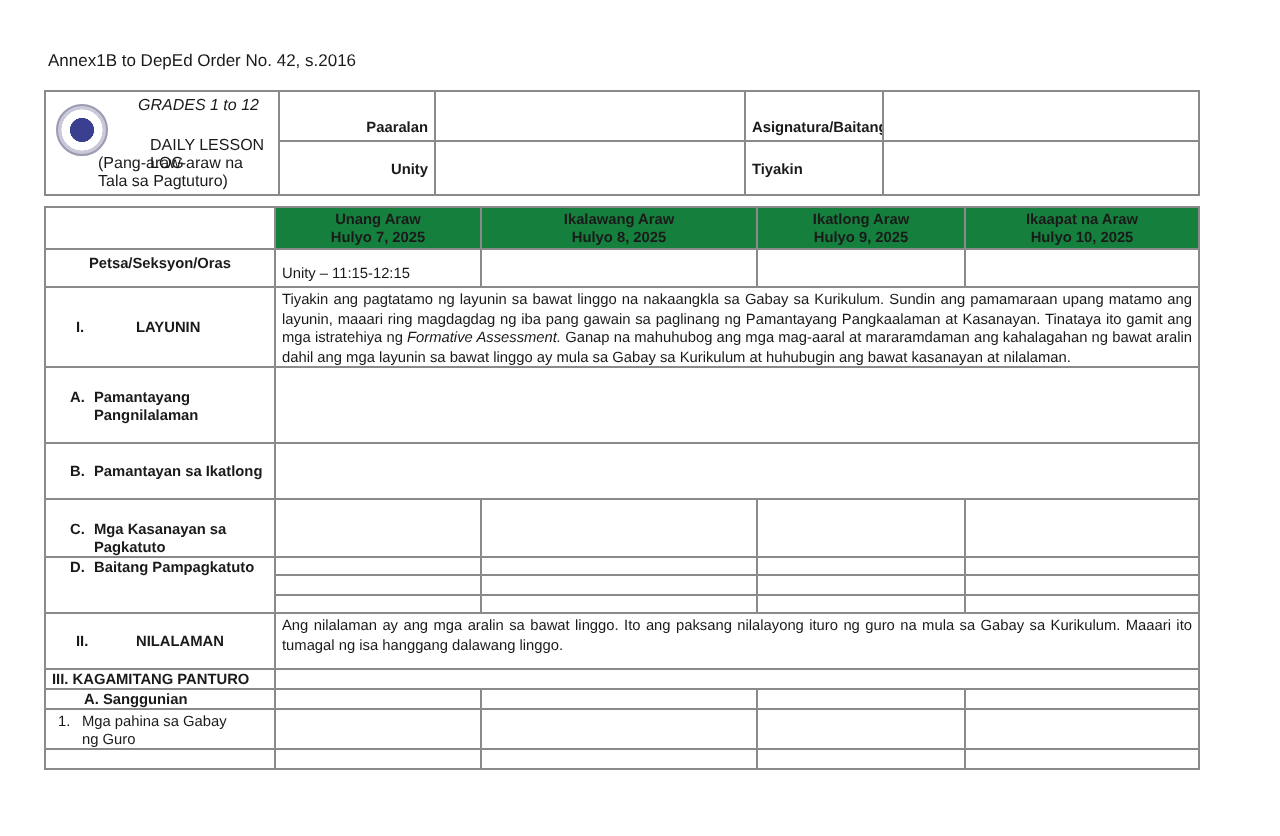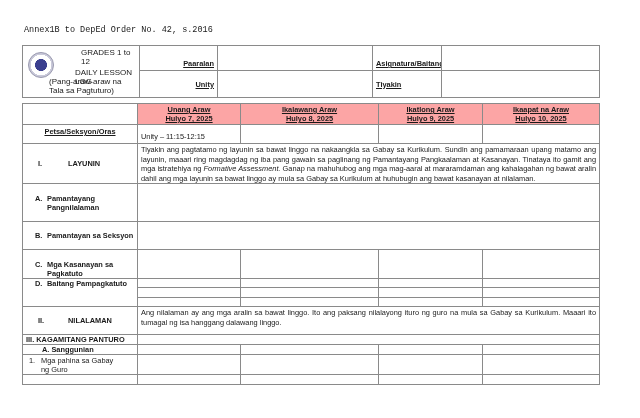--- a/index.html
+++ b/index.html
@@ -1,35 +1,35 @@
 <!DOCTYPE html>
 <html><head>
 <meta charset="utf-8">
 <style>
   html, body { margin:0; padding:0; background:#ffffff; }
   body { width:640px; height:418px; position:relative; overflow:hidden;
          font-family:"Liberation Sans", sans-serif; color:#1a1a1a; }
-  .annex { position:absolute; left:24px; top:25px; font-size:8.5px;font-family:Liberation Mono, monospace; }
+  .annex { position:absolute; left:24px; top:25px; font-size:8.5px; }
   .tbl { position:absolute; border-collapse:collapse; table-layout:fixed; }
   .tbl td { border:1px solid #8a8a8a; padding:0 3px; font-size:7.4px; vertical-align:middle; overflow:hidden; }
   #hdr { left:22px; top:45px; width:577px; }
   #hdr td { height:22px; }
   .logo-cell { position:relative; }
   .logo { position:absolute; left:5px; top:6px; width:24px; height:24px; border-radius:50%;
           background:radial-gradient(circle, #3b3f8f 0 35%, #ffffff 36% 60%, #c9c9d9 61% 100%); border:1px solid #9a9ab0; }
-  .g1 { position:absolute; left:58px; top:2px; font-size:8px; }
+  .g1 { position:absolute; left:46px; top:2px; font-size:8px;font-style:italic; }
   .g2 { position:absolute; left:52px; top:22px; font-size:8px; }
   .g3 { position:absolute; left:26px; top:31px; font-size:8px; }
   .g4 { position:absolute; left:26px; top:40px; font-size:8px; }
-  .bold { font-weight:bold;text-decoration:underline; }
+  .bold { font-weight:bold; }
   .right { text-align:right; }
   .center { text-align:center; }
   .vbottom { vertical-align:bottom !important; padding-bottom:2px !important; }
   #main { left:22px; top:103px; width:577px; }
-  .khaki { background:#fca5a5; }
+  .khaki { background:#15803d; }
   .just { text-align:justify; vertical-align:top !important; line-height:9.6px; padding-top:1px !important; }
   .it { font-style:italic;margin-top:16px; }
   .lbl { font-weight:bold; font-size:7.4px; }
   .roman { display:inline-block; width:30px; padding-left:12px; }
 </style>
 </head>
 <body>
 
 <div class="annex">Annex1B to DepEd Order No. 42, s.2016</div>
 
@@ -110,21 +110,21 @@
               <tr>
                 <td style="border:none;padding:0;width:12px;vertical-align:top;font-weight:bold">A.</td>
                 <td style="border:none;padding:0;font-weight:bold;width:60px">Pamantayang Pangnilalaman</td>
               </tr>
             </tbody>
           </table>
         </td>
     <td colspan="4"></td>
   </tr>
   <tr style="height:28px">
-    <td class="lbl" style="padding-left:12px"><span style="display:inline-block;width:12px">B.</span><span>Pamantayan sa Seksyon</span></td>
+    <td class="lbl" style="padding-left:12px"><span style="display:inline-block;width:12px">B.</span><span>Pamantayan sa Ikatlong</span></td>
     <td colspan="4"></td>
   </tr>
   <tr style="height:29px">
     <td class="lbl" style="padding-left:12px;vertical-align:bottom">
           <table style="border-collapse:collapse">
             <tbody>
               <tr>
                 <td style="border:none;padding:0;width:12px;vertical-align:top;font-weight:bold">C.</td>
                 <td style="border:none;padding:0;font-weight:bold;width:70px">Mga Kasanayan sa Pagkatuto</td>
               </tr>

